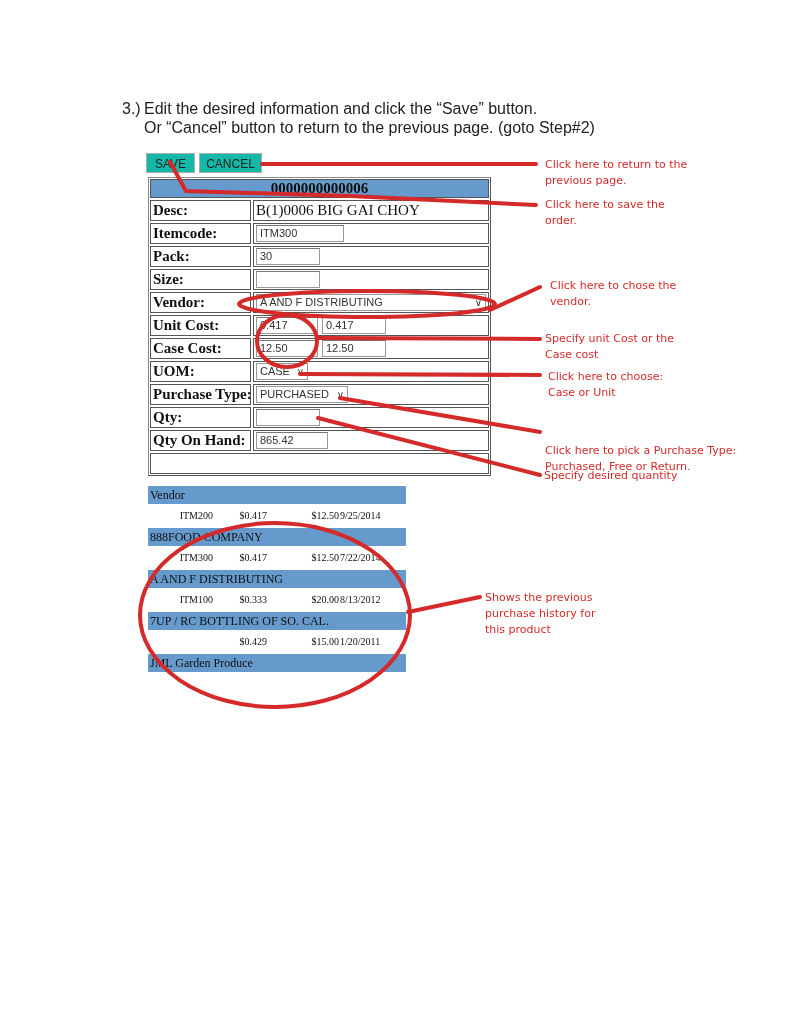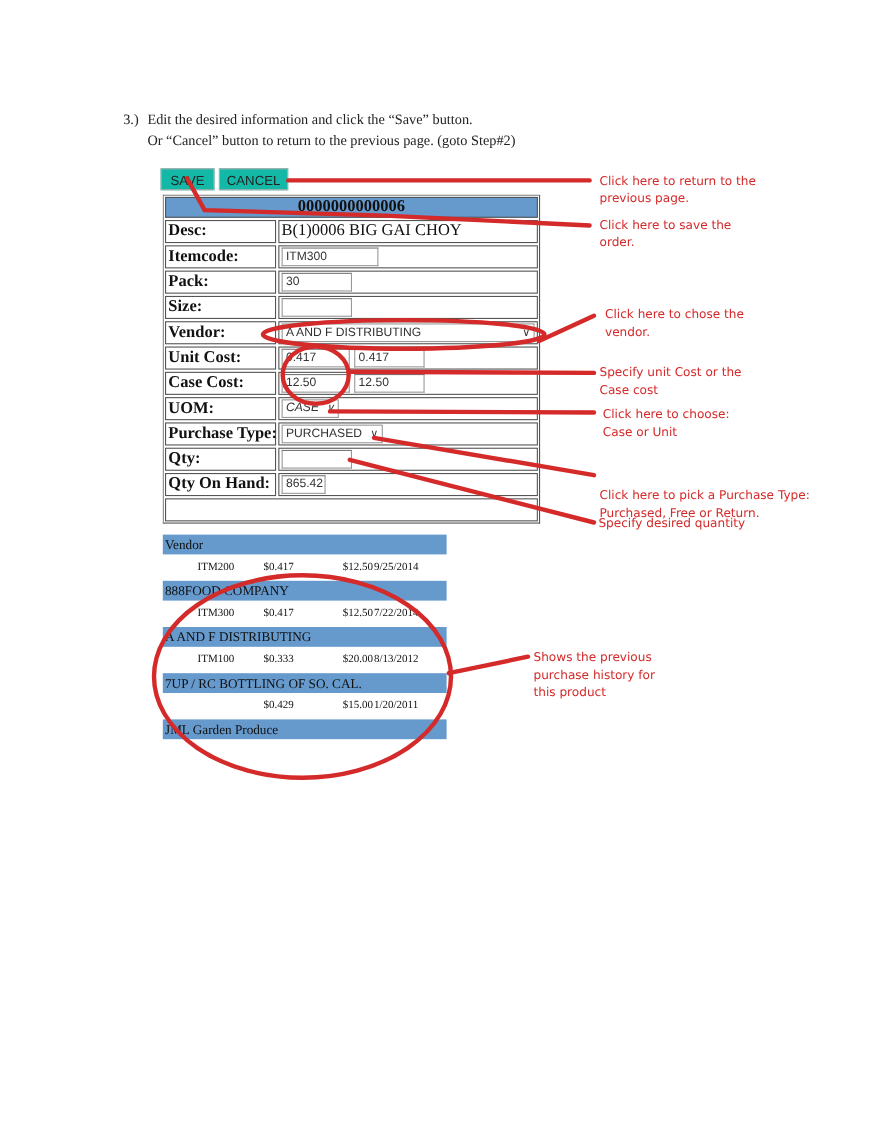--- a/index.html
+++ b/index.html
@@ -1,17 +1,17 @@
 <!DOCTYPE html>
 <html><head>
 <meta charset="utf-8">
 <style>
   html, body { margin:0; padding:0; }
   body { width:791px; height:1024px; background:#ffffff; position:relative; overflow:hidden; font-family:"Liberation Serif", serif; }
-  .instr { position:absolute; left:112px; top:99px; font-family:Liberation Serif, serif; font-size:13px; color:#222; line-height:19px; }
+  .instr { position:absolute; left:122px; top:99px; font-family:Liberation Sans, sans-serif; font-size:16px; color:#222; line-height:19px; }
   .instr .num { display:inline-block; width:22px; }
   .instr .l2 { padding-left:22px; }
   .btn { position:absolute; top:153px; height:20px; background:#14b8a6; border:1px solid #adadad; font-family:"Liberation Sans", sans-serif; font-size:12px; color:#222; line-height:20px; text-align:center; box-sizing:border-box; }
   #save { left:146px; width:49px; }
   #cancel { left:199px; width:63px; }
   .form { position:absolute; left:148px; top:177px; width:343px; border:1px solid #888; border-right-color:#555; border-bottom-color:#555; box-sizing:border-box; padding:1px; }
   .frow { display:flex; height:21px; margin-bottom:2px; }
   .hdr { background:#6699cc; border:1px solid #555; height:17px; font-weight:bold; font-size:15px; text-align:center; line-height:17px; color:#111; margin-bottom:2px; }
   .lbl { width:101px; border:1px solid #555; box-sizing:border-box; font-weight:bold; font-size:15px; line-height:19px; padding-left:2px; margin-right:2px; color:#111; white-space:nowrap; }
   .val { flex:1; border:1px solid #555; box-sizing:border-box; position:relative; font-size:15px; line-height:19px; padding-left:2px; color:#111; }
@@ -90,42 +90,42 @@
     <div class="lbl">Case Cost:</div>
     <div class="val">
       <div class="inp" style="left:2px;width:62px;">12.50</div>
       <div class="inp" style="left:68px;width:64px;">12.50</div>
     </div>
   </div>
 
   <div class="frow">
     <div class="lbl">UOM:</div>
     <div class="val">
-        <div class="sel" style="left:2px;width:52px;font-style:italic;"><span>CASE</span><span class="chev">∨</span></div>
+        <div class="sel" style="left:2px;width:52px;"><span>CASE</span><span class="chev">∨</span></div>
       </div>
   </div>
 
   <div class="frow">
     <div class="lbl">Purchase Type:</div>
     <div class="val">
         <div class="sel" style="left:2px;width:92px;"><span>PURCHASED</span><span class="chev">∨</span></div>
       </div>
   </div>
 
   <div class="frow">
     <div class="lbl">Qty:</div>
     <div class="val">
         <div class="inp" style="left:2px;width:64px;"></div>
       </div>
   </div>
 
   <div class="frow">
     <div class="lbl">Qty On Hand:</div>
     <div class="val">
-        <div class="inp" style="left:2px;width:40px;">865.42</div>
+        <div class="inp" style="left:2px;width:72px;">865.42</div>
       </div>
   </div>
 
   <div class="empty-row"></div>
 </div>
 
 <div class="htab">
 
   <div class="vrow">Vendor</div>
   <div class="irow">

